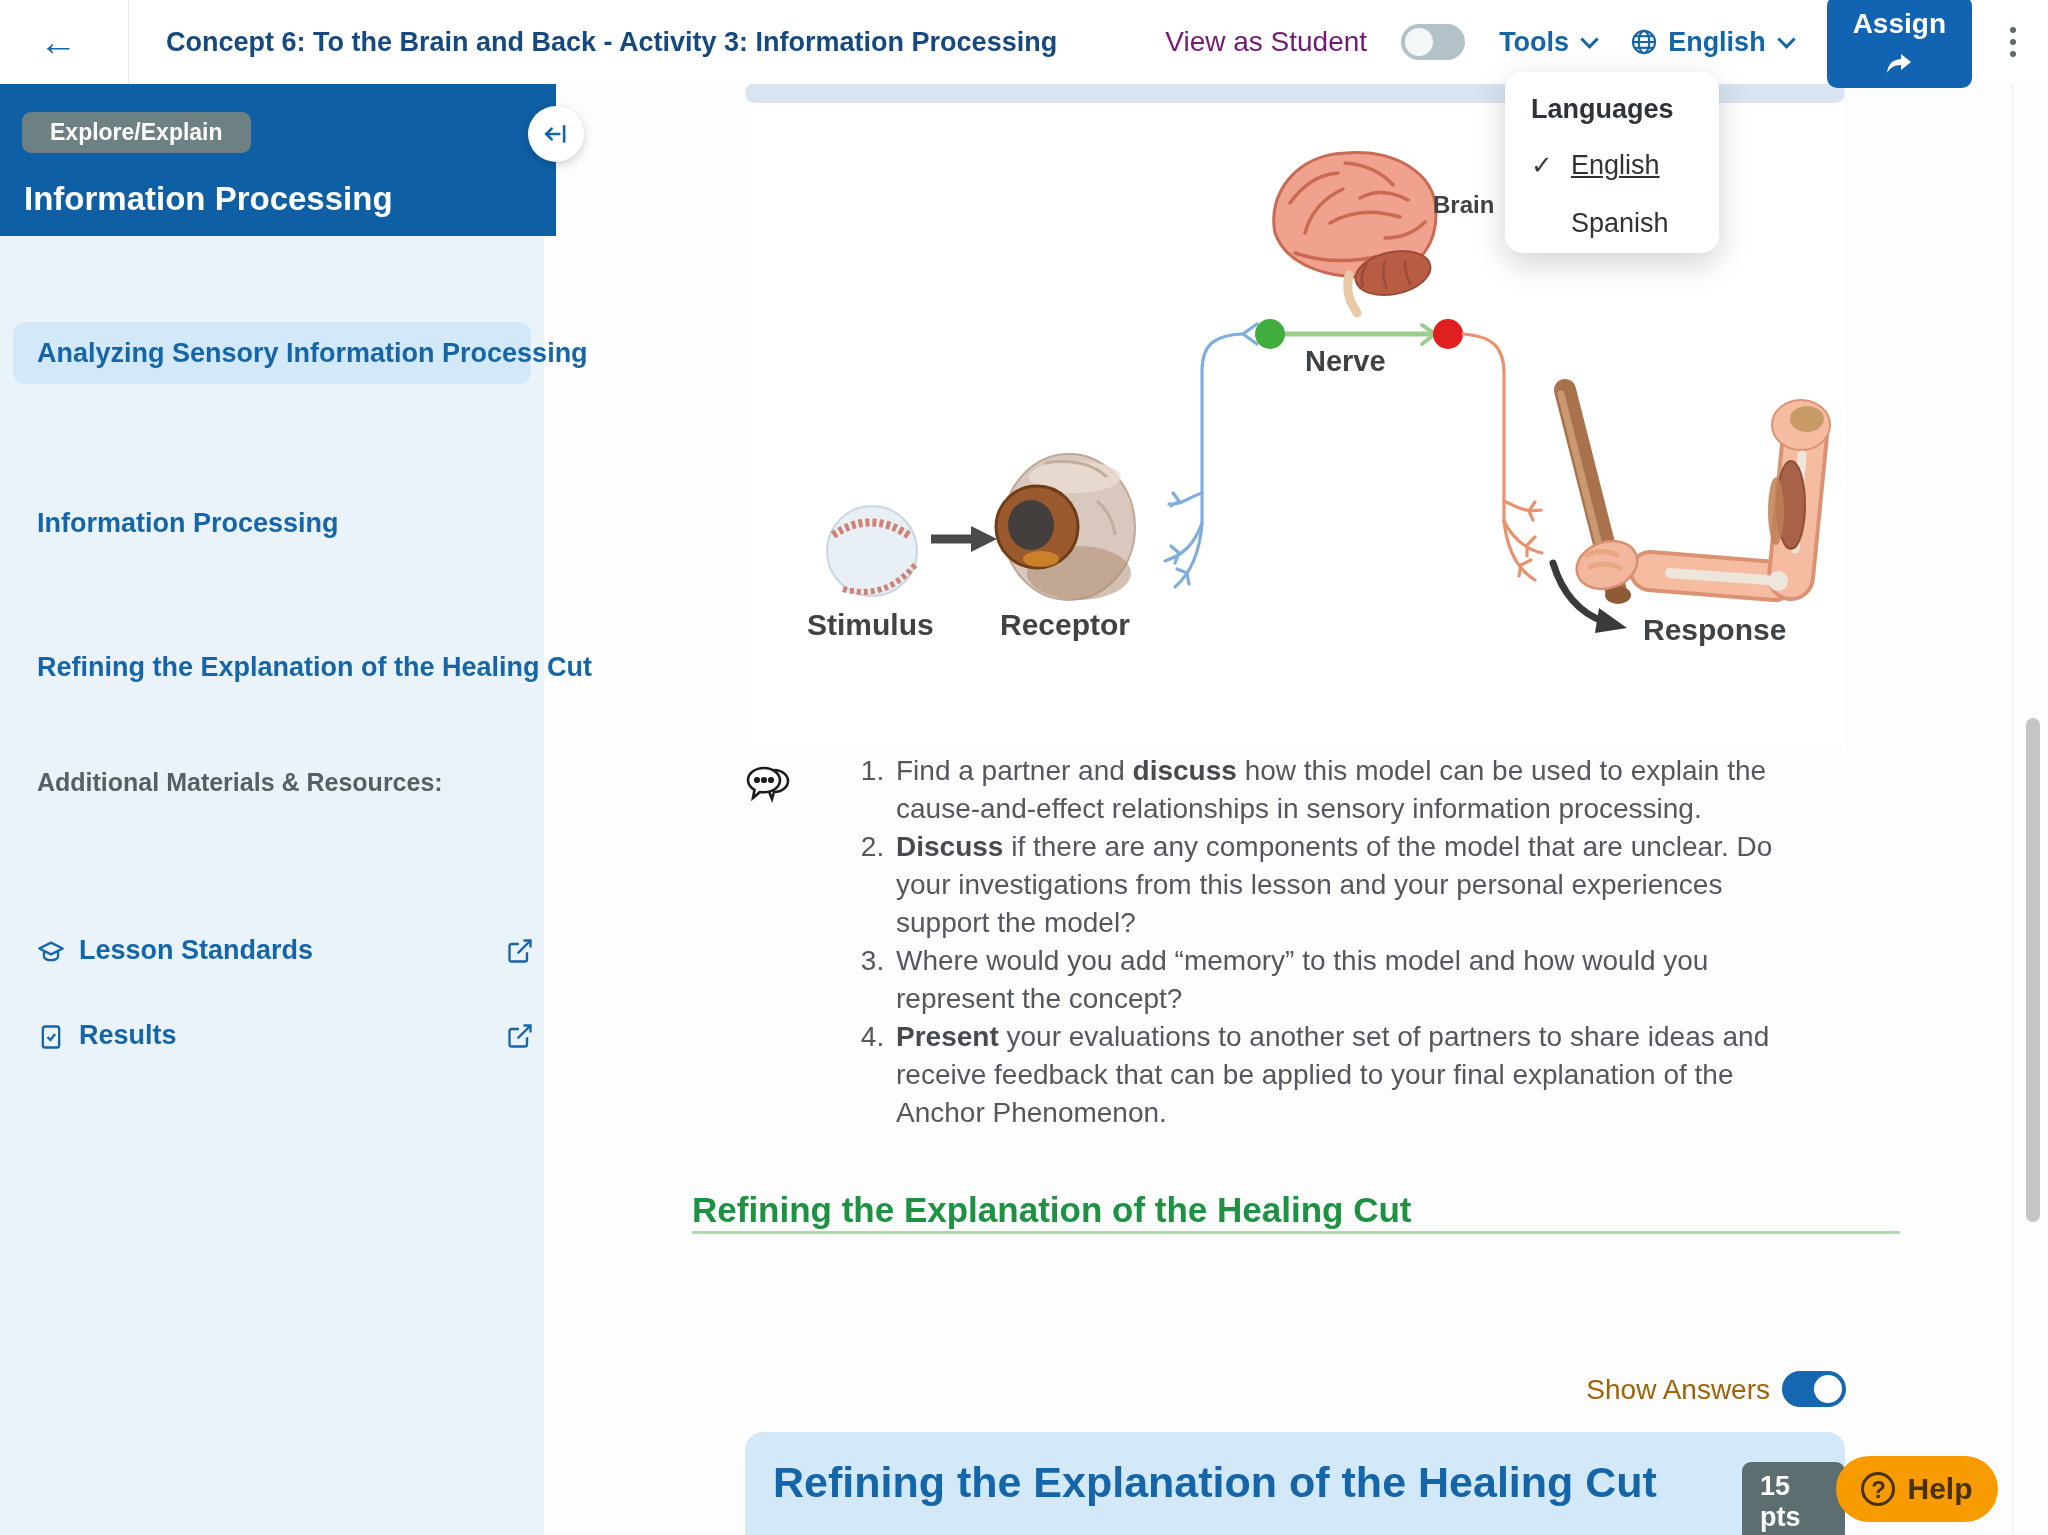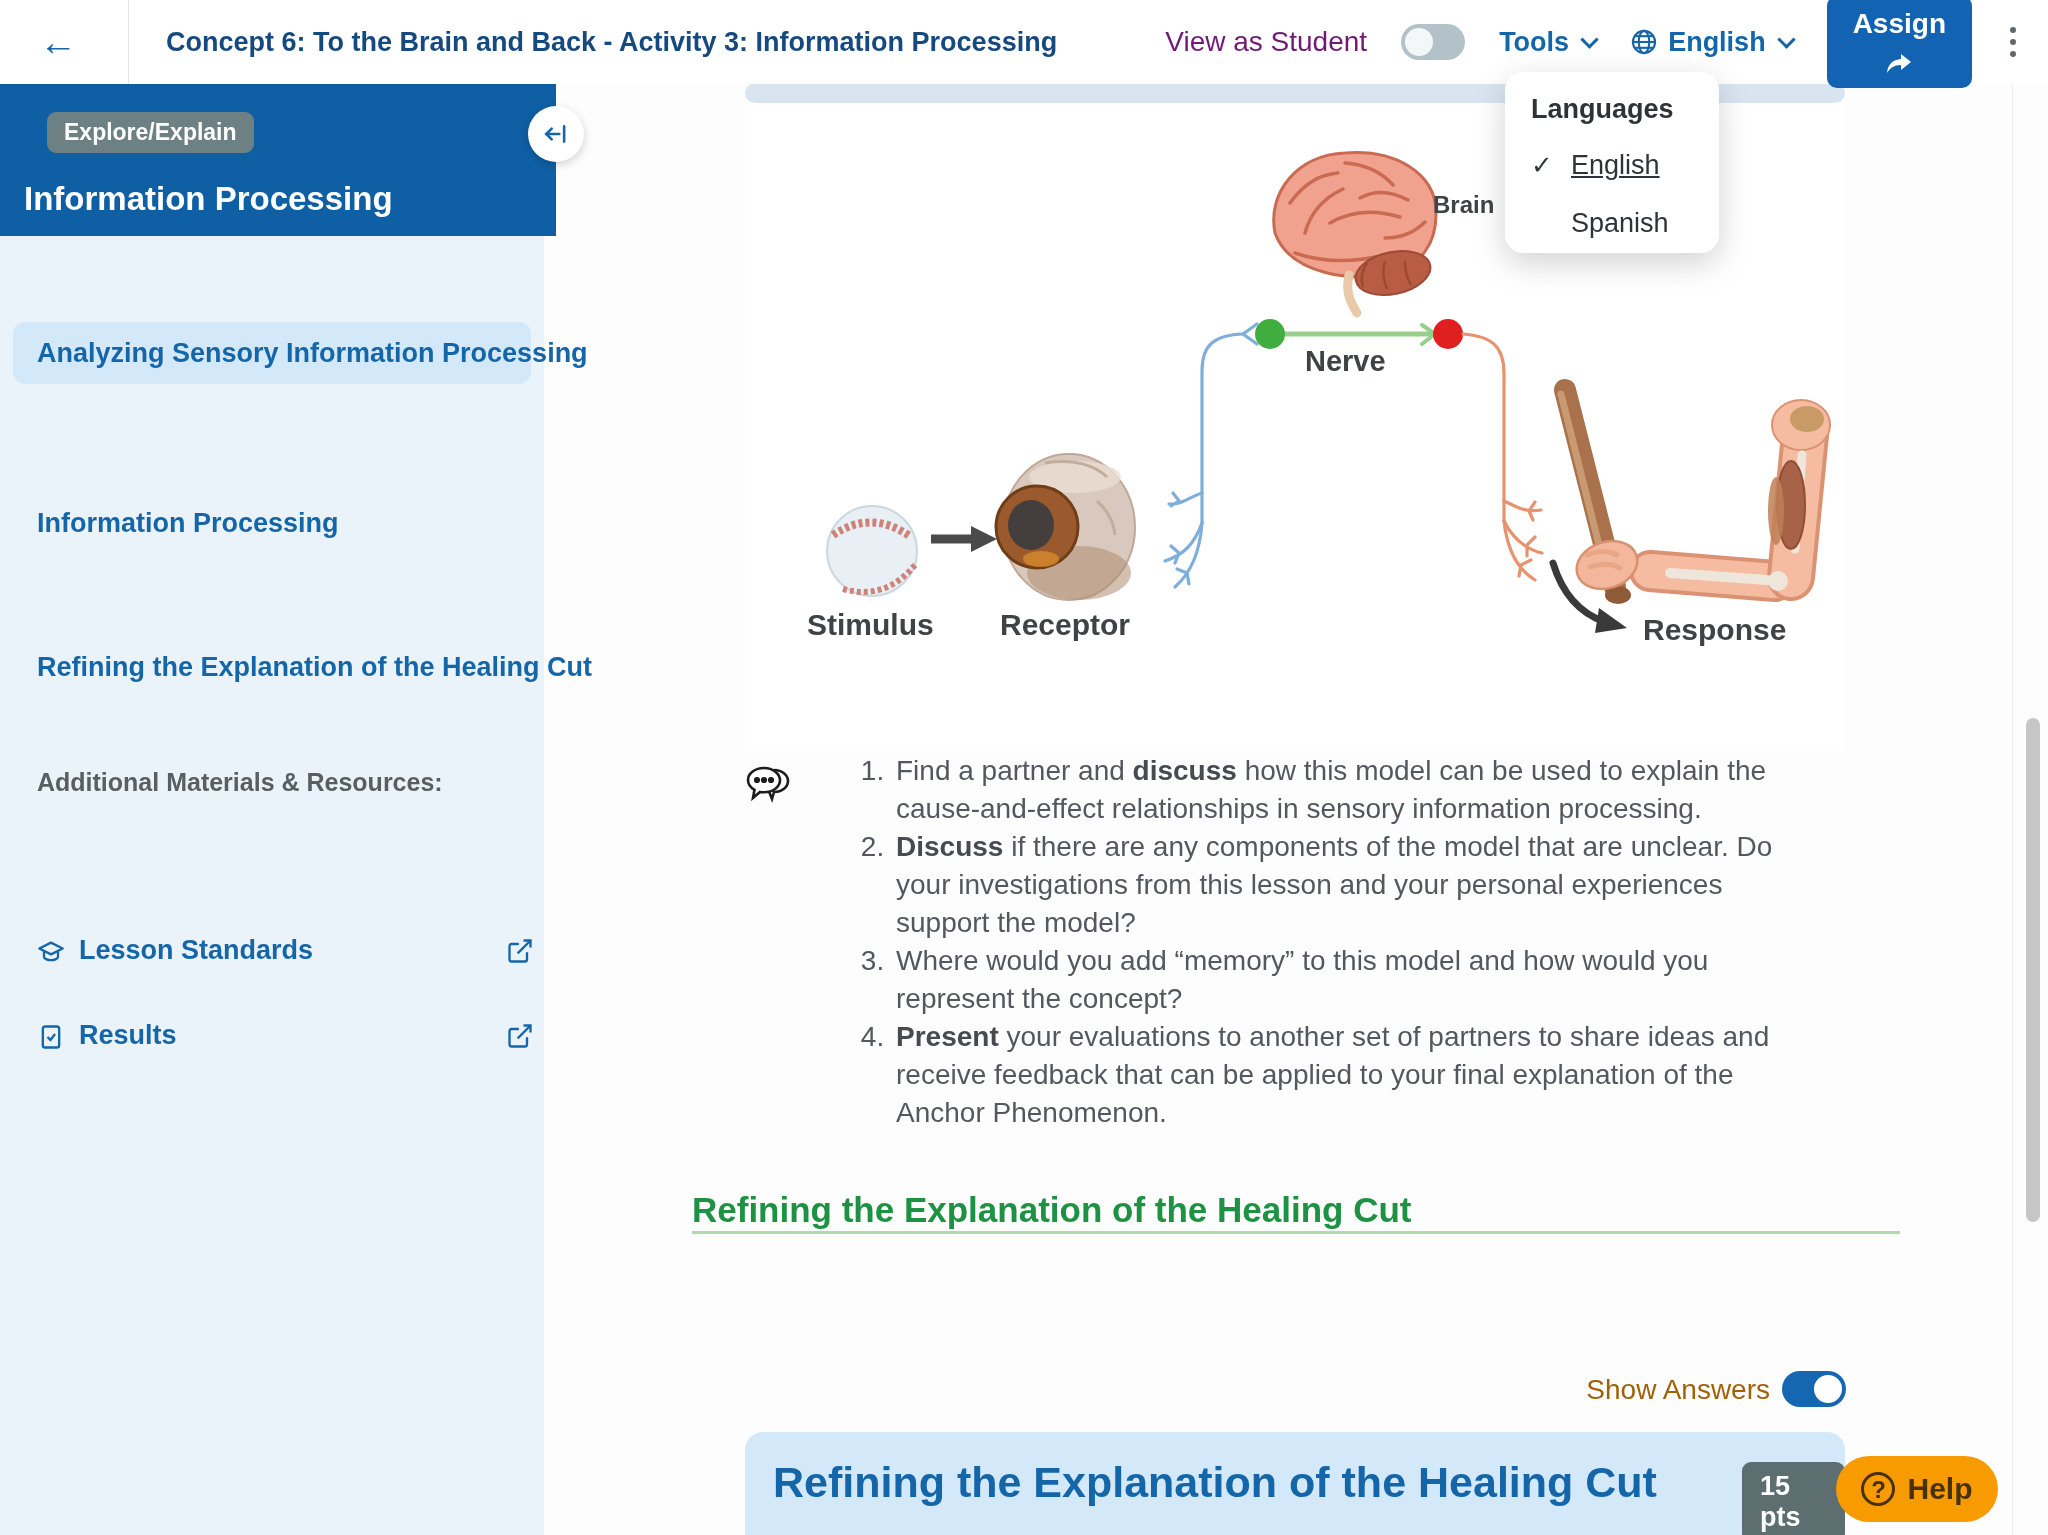--- a/index.html
+++ b/index.html
@@ -29,21 +29,21 @@
   .lang-menu { position:absolute; left:1505px; top:72px; width:214px; height:181px; background:#ffffff; border-radius:18px; box-shadow:0 10px 32px rgba(0,0,0,0.18); z-index:40; }
   .lang-title { position:absolute; left:26px; top:22px; font-size:27px; font-weight:bold; color:#2f3337; }
   .lang-opt { position:absolute; left:26px; display:flex; align-items:center; gap:14px; font-size:27px; color:#2f3337; cursor:pointer; }
   .lang-opt .check { font-size:26px; color:#33383c; width:26px; }
   .lang-opt.sel .lbl { text-decoration:underline; }
   .lang-opt.opt-0 { top:78px; }
   .lang-opt.opt-1 { top:136px; padding-left:40px; }
 
   
   .sb-header { position:absolute; left:0; top:84px; width:556px; height:152px; background:#0f5fa5; z-index:10; }
-  .sb-badge { position:absolute; left:22px; top:28px; background:#6d8084; color:#ffffff; font-size:23px; font-weight:bold; padding:7px 17px; border-radius:9px;margin-left:25px; }
+  .sb-badge { position:absolute; left:22px; top:28px; background:#6d8084; color:#ffffff; font-size:23px; font-weight:bold; padding:7px 28px; border-radius:9px; }
   .sb-title { position:absolute; left:24px; top:96px; font-size:33px; font-weight:bold; color:#ffffff; }
   .collapse-btn { position:absolute; left:528px; top:106px; width:56px; height:56px; border-radius:50%; background:#ffffff; box-shadow:0 3px 10px rgba(0,0,0,0.18); z-index:12; display:flex; align-items:center; justify-content:center; cursor:pointer; border:none; }
   .sb-body { position:absolute; left:0; top:236px; width:544px; height:1299px; background:#eaf3fa; z-index:9; }
   .sb-item { position:absolute; left:37px; font-size:27px; font-weight:bold; color:#1566a9; cursor:pointer; white-space:nowrap; }
   .sb-item.i0 { top:272px; }
   .sb-pill { position:absolute; left:13px; top:86px; width:518px; height:62px; background:#d3e8f8; border-radius:12px; cursor:pointer; }
   .sb-pill .pill-lbl { position:absolute; left:24px; top:0; height:48px; line-height:62px; font-size:27px; font-weight:bold; color:#1566a9; white-space:nowrap; }
   .sb-item.i2 { top:416px; }
   .sb-section { position:absolute; left:37px; top:532px; font-size:25px; font-weight:bold; color:#585f63; }
   .sb-res { position:absolute; left:0; width:544px; height:40px; cursor:pointer; }

